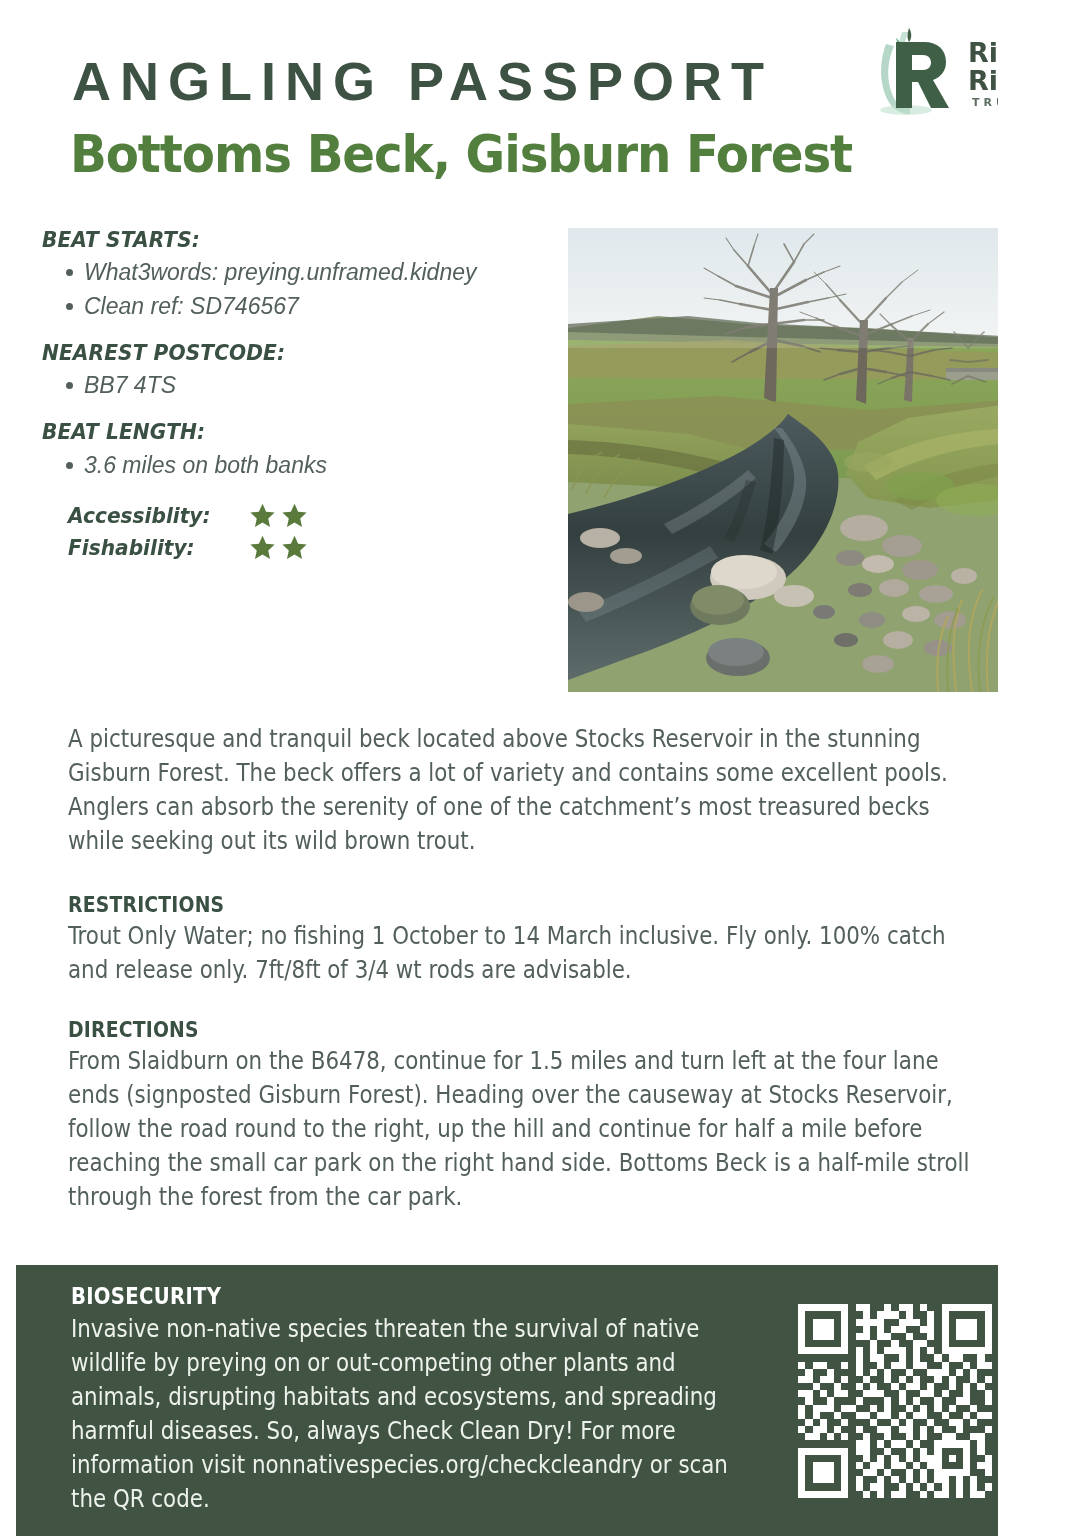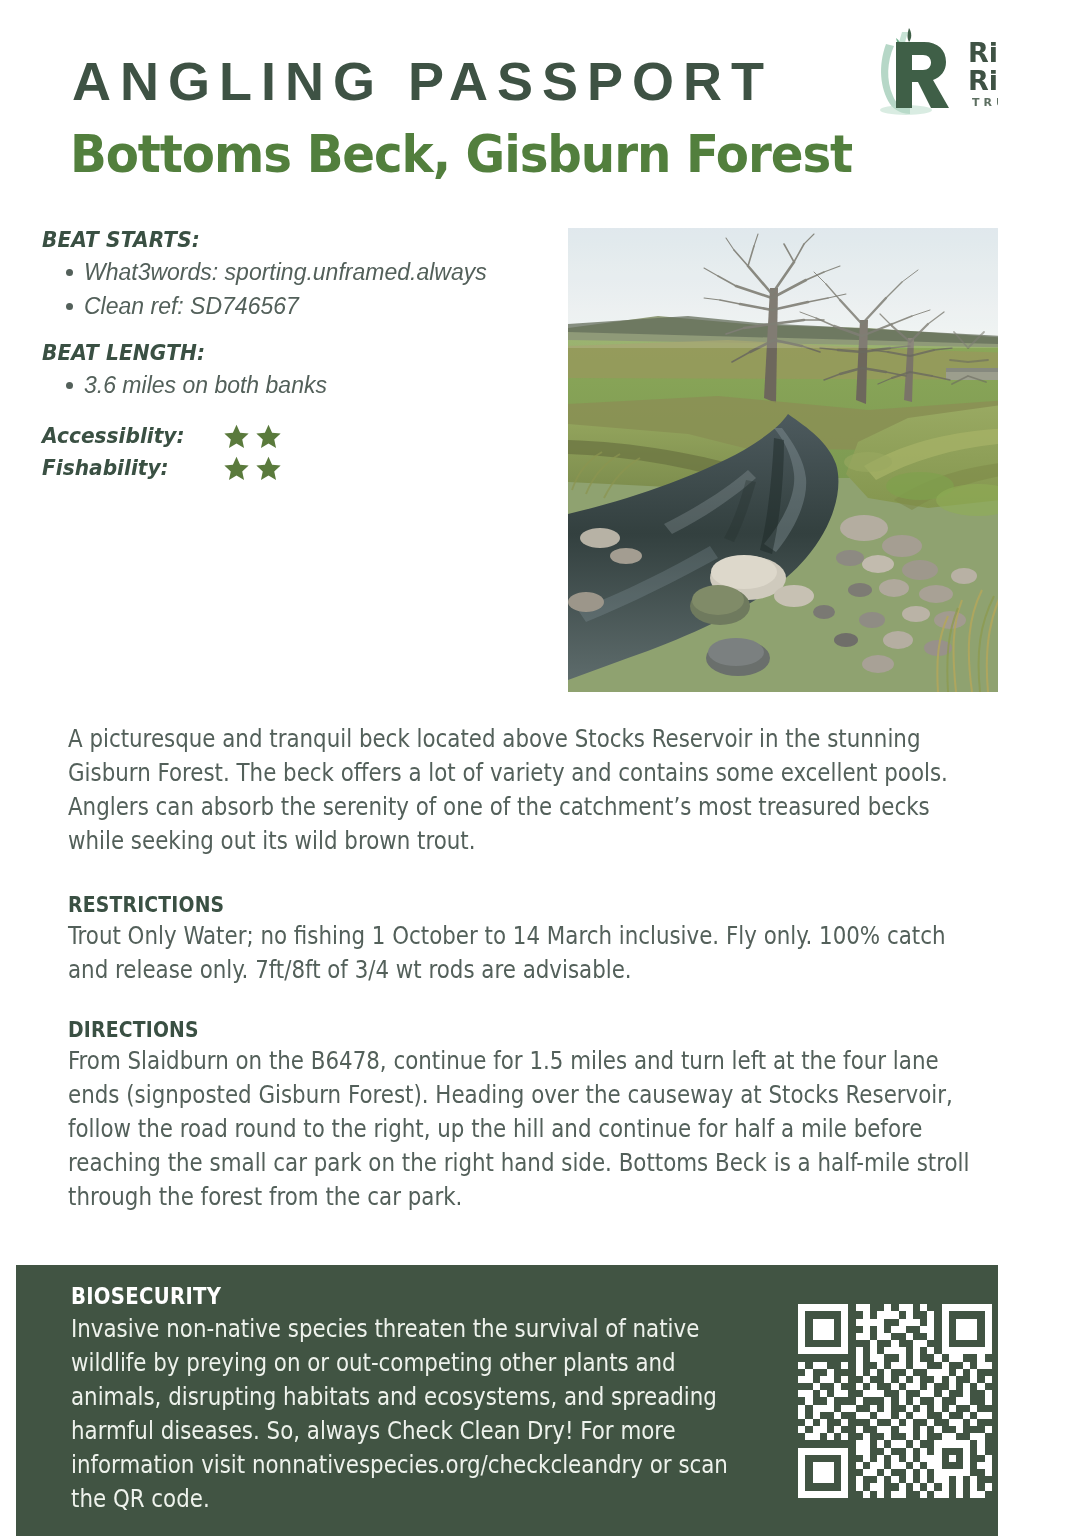--- a/index.html
+++ b/index.html
@@ -107,20 +107,21 @@
     top: 13px;
     width: 7px;
     height: 7px;
     border-radius: 50%;
     background: #53605a;
   }
 
   
   .ratings {
     margin-top: 2px;
+    margin-left: 26px;
   }
   .rating-row {
     display: flex;
     align-items: center;
     height: 32px;
   }
   .rating-label {
     font-family: "DejaVu Sans", sans-serif;
     font-size: 21px;
     font-weight: 700;
@@ -257,26 +258,32 @@
         <text x="96" y="84" font-family="DejaVu Sans, sans-serif" font-size="11" font-weight="700" letter-spacing="4" fill="#5d6f61">TRUST</text>
       </svg>
     </div>
   </div>
 
   <div class="info-col">
 
     <div>
       <div class="info-head">BEAT STARTS:</div>
       <ul class="info-list">
-        <li>What3words: sporting.unframed.always</li>
+        <li>What3words: preying.unframed.kidney</li>
         <li>Clean ref: SD746567</li>
       </ul>
     </div>
 
 
+    <div>
+      <div class="info-head">NEAREST POSTCODE:</div>
+      <ul class="info-list">
+        <li>BB7 4TS</li>
+      </ul>
+    </div>
 
     <div>
       <div class="info-head">BEAT LENGTH:</div>
       <ul class="info-list">
         <li>3.6 miles on both banks</li>
       </ul>
     </div>
 
     <div class="ratings">
 

